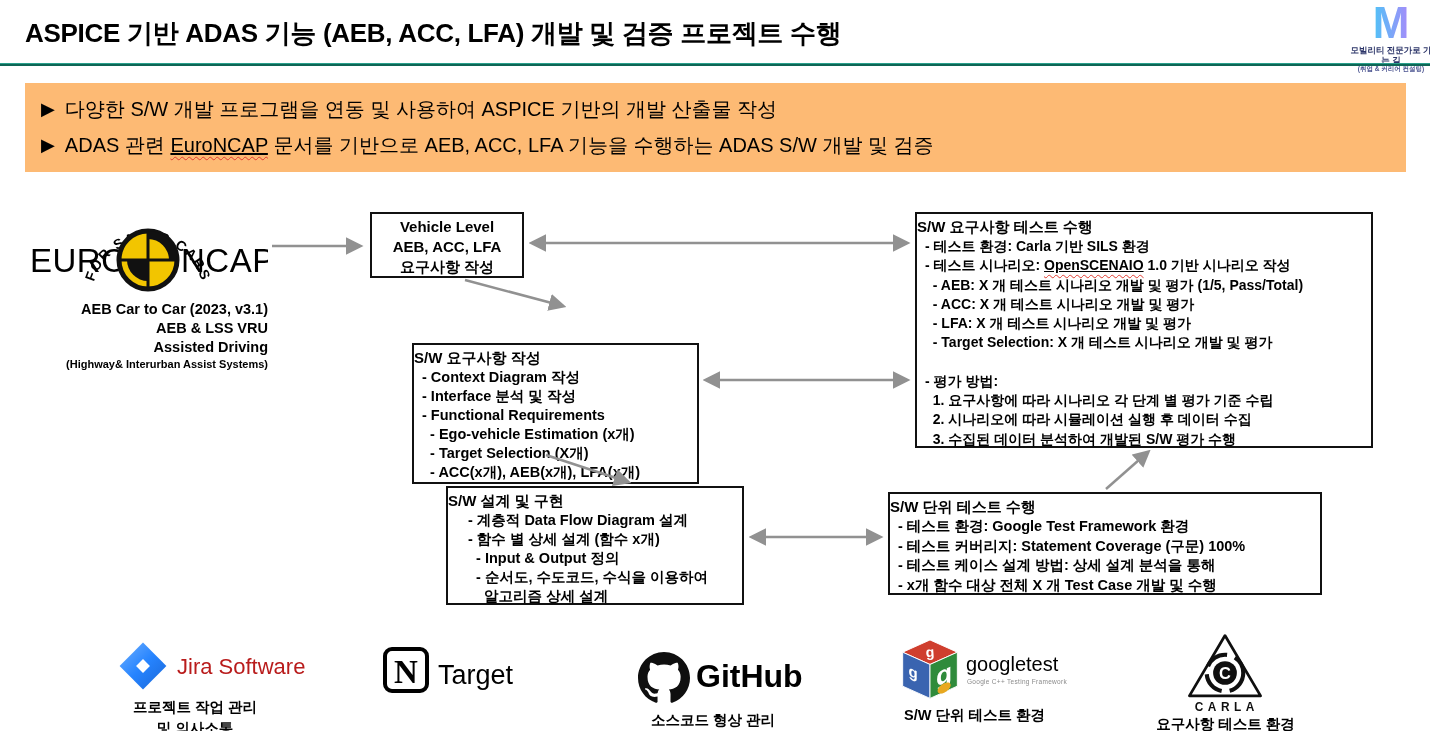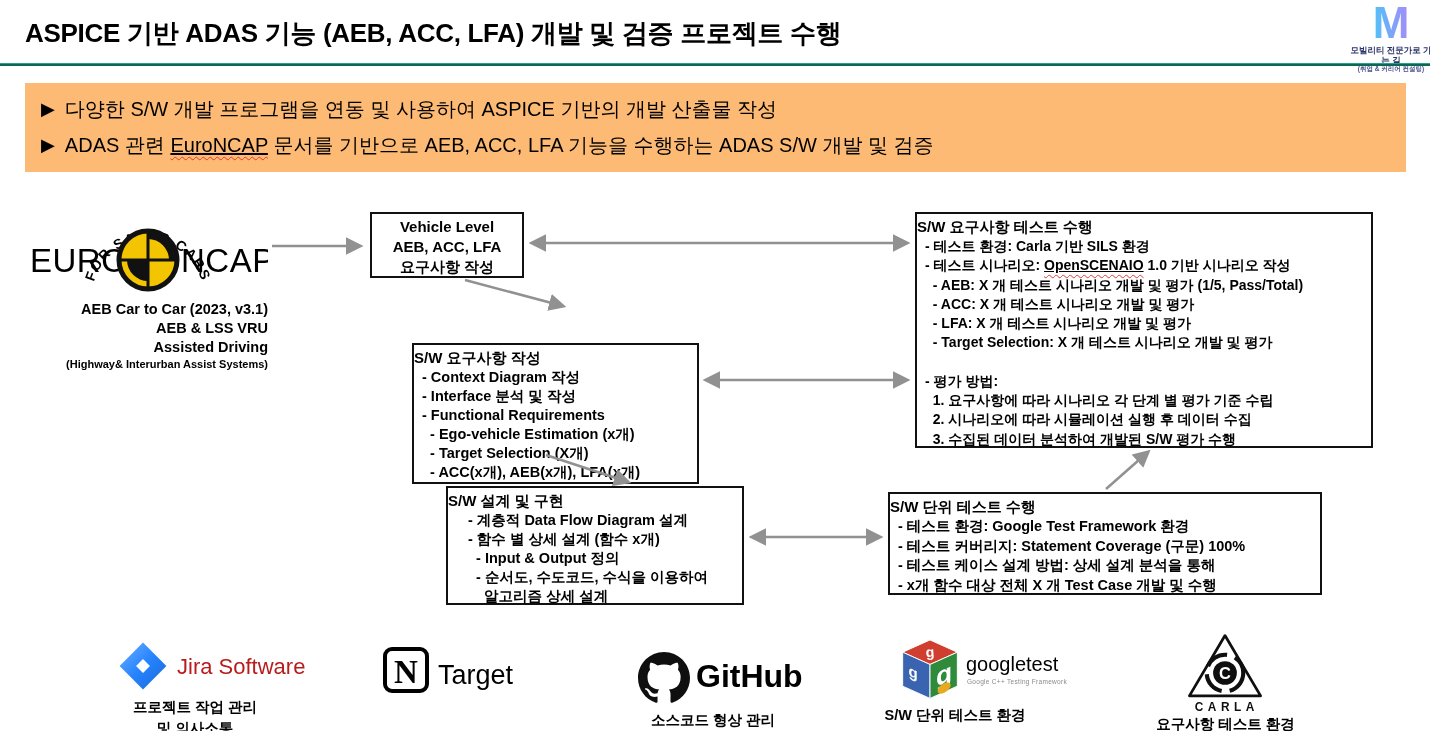--- a/index.html
+++ b/index.html
@@ -213,21 +213,21 @@
     <polygon points="35,2 64,15 35,28 6,15" fill="#cf3e2e" stroke="#fff" stroke-width="1"></polygon>
     <text x="35" y="20" text-anchor="middle" font-size="15" font-weight="bold" fill="#fff" transform="rotate(-4 35 15)">g</text>
     <polygon points="6,15 35,28 35,64 6,51" fill="#3a64b0" stroke="#fff" stroke-width="1"></polygon>
     <text x="17" y="42" text-anchor="middle" font-size="16" font-weight="bold" fill="#fff" transform="skewY(24)" transform-origin="17 36">g</text>
     <polygon points="64,15 35,28 35,64 64,51" fill="#2f8b3b" stroke="#fff" stroke-width="1"></polygon>
     <text x="50" y="48" text-anchor="middle" font-size="28" font-weight="bold" fill="#fff" transform="skewY(-24)" transform-origin="50 44">g</text>
     <ellipse cx="50" cy="53" rx="7" ry="5" fill="#e8a820" transform="skewY(-24)" transform-origin="50 44"></ellipse>
   </svg>
   <div class="gtest-name">googletest</div>
   <div class="gtest-sub">Google C++ Testing Framework</div>
-  <div class="tool-caption" style="left:865px; top:705px; width:180px;">S/W 단위 테스트 환경</div>
+  <div class="tool-caption" style="left:865px; top:705px; width:180px;text-align:right;">S/W 단위 테스트 환경</div>
 
   <svg class="carla-logo" width="84" height="84" viewBox="0 0 90 92">
     <path d="M45,5 L84,71 L6,71 Z" fill="none" stroke="#0f0f0f" stroke-width="3" stroke-linejoin="round"></path>
     <circle cx="45" cy="46" r="20" fill="none" stroke="#0f0f0f" stroke-width="4.5" stroke-dasharray="26 9"></circle>
     <circle cx="45" cy="46" r="13" fill="#0f0f0f"></circle>
     <text x="45" y="52.5" text-anchor="middle" font-size="18" font-weight="bold" fill="#fff">C</text>
     <text x="47" y="88" text-anchor="middle" font-size="13" font-weight="bold" letter-spacing="5" fill="#0f0f0f">CARLA</text>
   </svg>
   <div class="tool-caption" style="left:1143px; top:714px; width:165px;">요구사항 테스트 환경</div>
 

